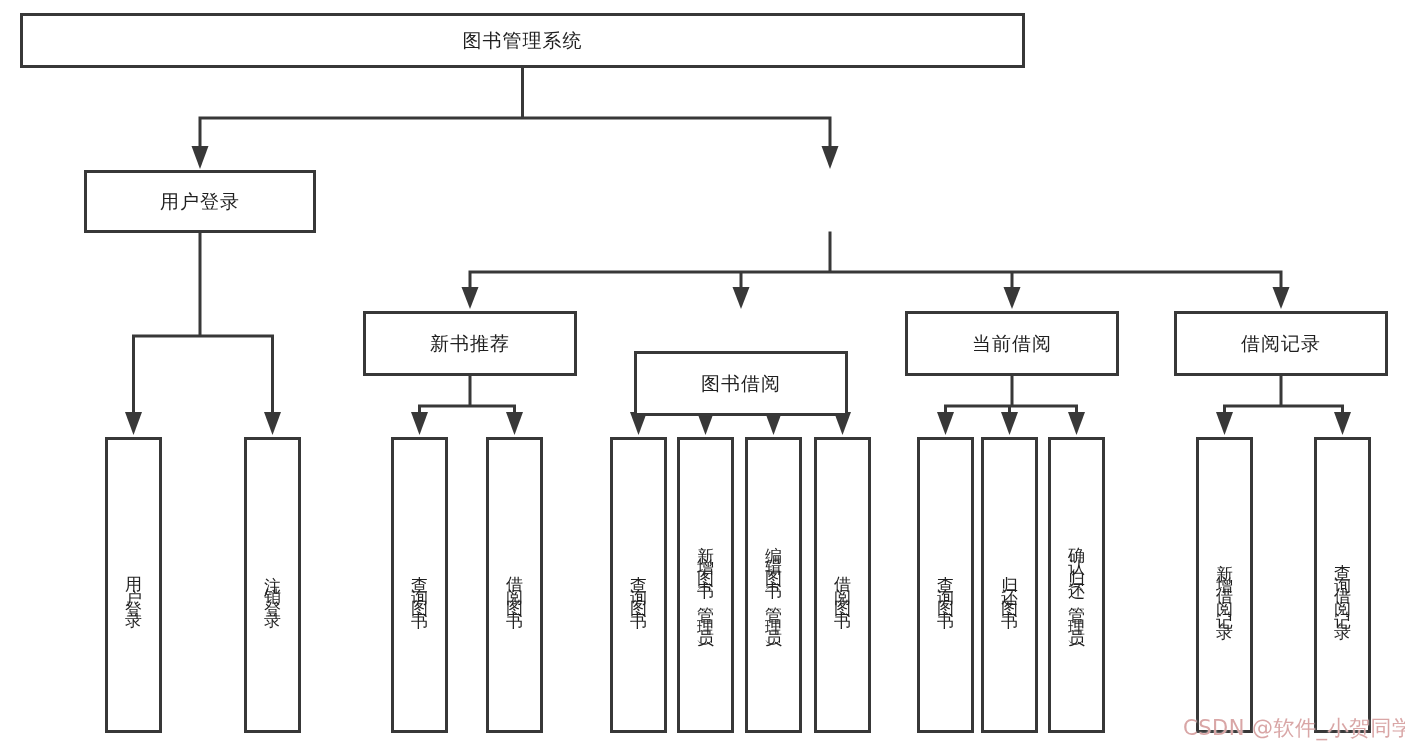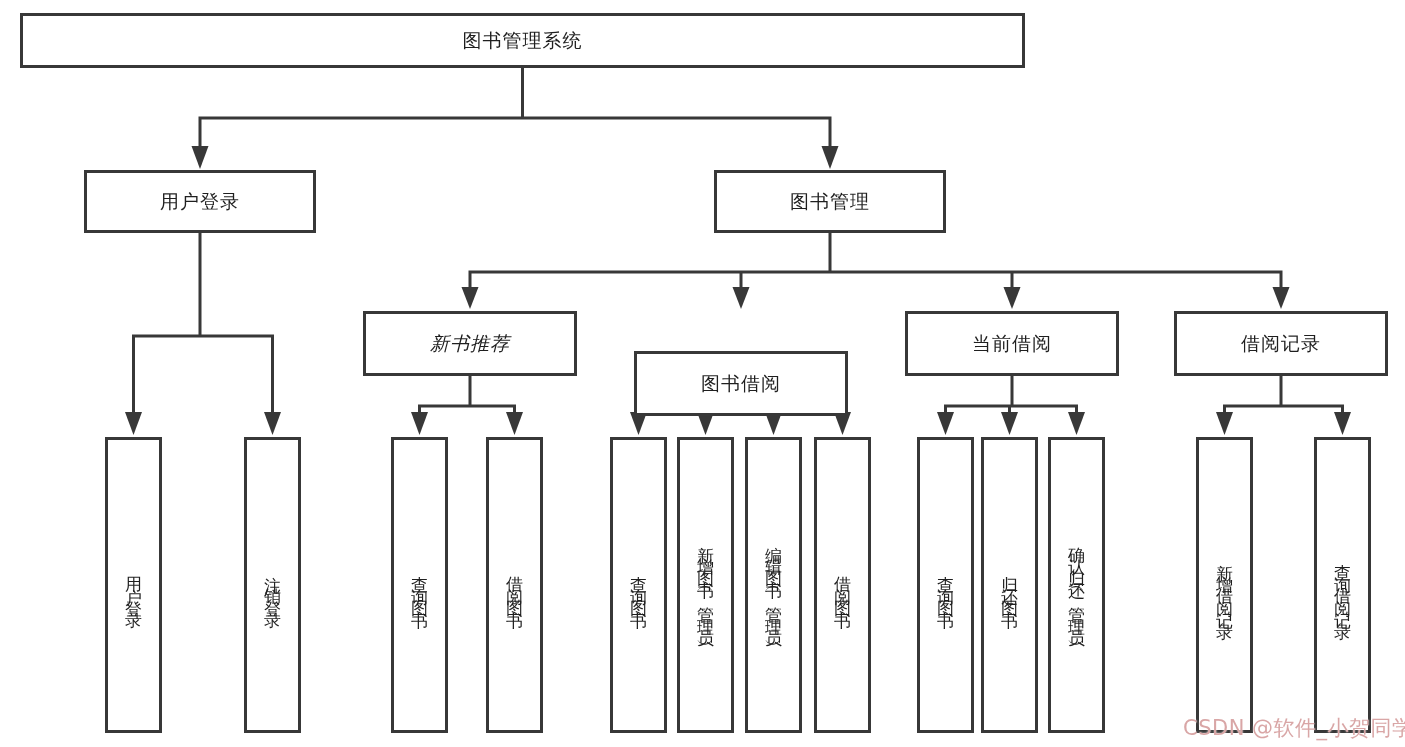--- a/index.html
+++ b/index.html
@@ -39,21 +39,21 @@
     writing-mode:vertical-rl;
     font-size:17px;
     letter-spacing:12px;
     line-height:1;
     padding-top:4px;
   }
   
   #n-root{left:20px;top:13px;width:1005px;height:55px;}
   #n-l2a{left:84px;top:170px;width:232px;height:63px;}
   #n-l2b{left:714px;top:170px;width:232px;height:63px;}
-  #n-l3a{left:363px;top:311px;width:214px;height:65px;font-style:italic;}
+  #n-l3a{left:363px;top:311px;width:214px;height:65px;}
   #n-l3b{left:634px;top:311px;width:214px;height:65px;margin-top:40px;}
   #n-l3c{left:905px;top:311px;width:214px;height:65px;}
   #n-l3d{left:1174px;top:311px;width:214px;height:65px;}
   .leaf{top:437px;width:57px;height:296px;}
   #n-g1a{left:105px;} #n-g1b{left:244px;}
   #n-g2a{left:391px;} #n-g2b{left:486px;}
   #n-g3a{left:610px;} #n-g3b{left:677px;} #n-g3c{left:745px;} #n-g3d{left:814px;}
   #n-g4a{left:917px;} #n-g4b{left:981px;} #n-g4c{left:1048px;}
   #n-g5a{left:1196px;} #n-g5b{left:1314px;}
   .watermark{
@@ -98,21 +98,20 @@
       <polygon points="1001,412 1018,412 1009.5,435"></polygon>
       <polygon points="1068,412 1085,412 1076.5,435"></polygon>
       <polygon points="1216,412 1233,412 1224.5,435"></polygon>
       <polygon points="1334,412 1351,412 1342.5,435"></polygon>
     </g>
   </svg>
 
   <div class="node h" id="n-root">图书管理系统</div>
 
   <div class="node h" id="n-l2a">用户登录</div>
-  <div class="node h" id="n-l2b">图书管理</div>
 
   <div class="node h" id="n-l3a">新书推荐</div>
   <div class="node h" id="n-l3b">图书借阅</div>
   <div class="node h" id="n-l3d">借阅记录</div>
   <div class="node h" id="n-l3c">当前借阅</div>
 
   <div class="node v leaf" id="n-g1a">用户登录</div>
   <div class="node v leaf" id="n-g1b">注销登录</div>
 
   <div class="node v leaf" id="n-g2a">查询图书</div>

